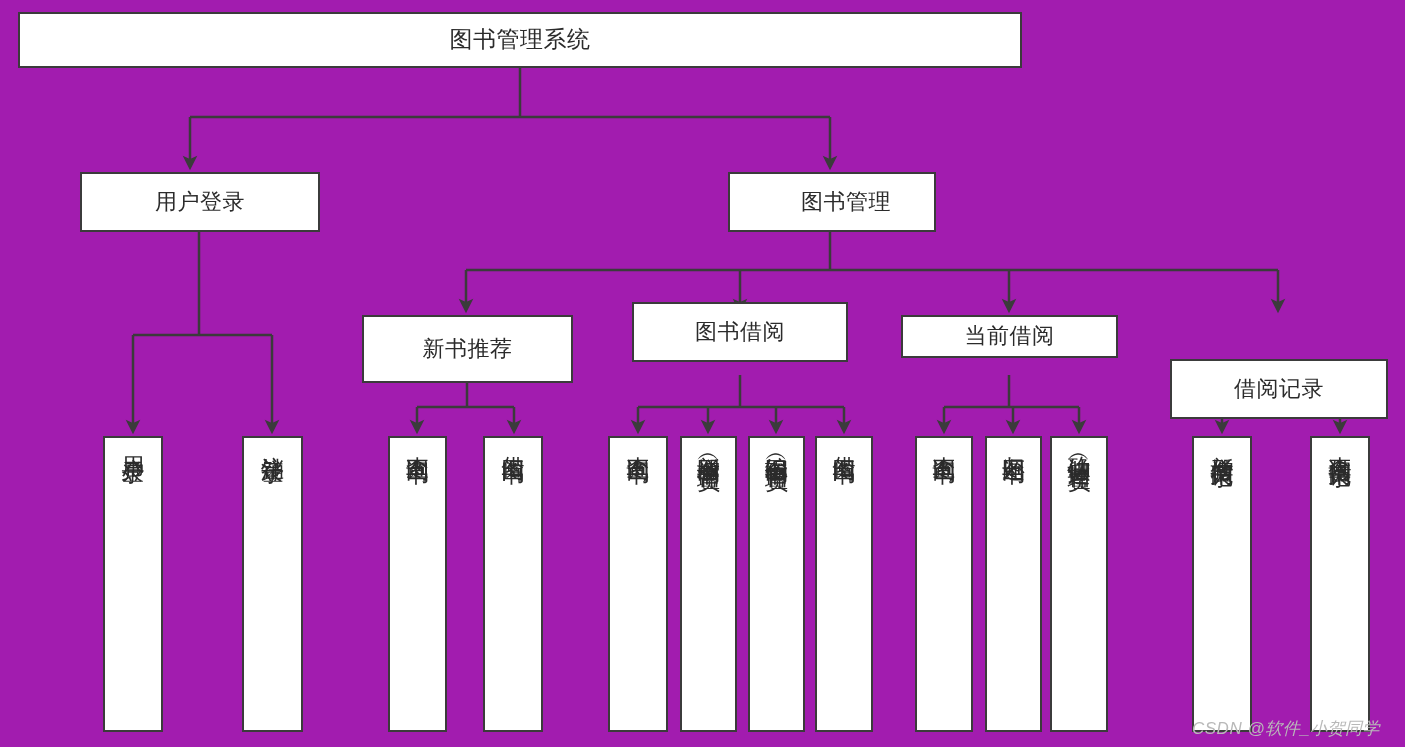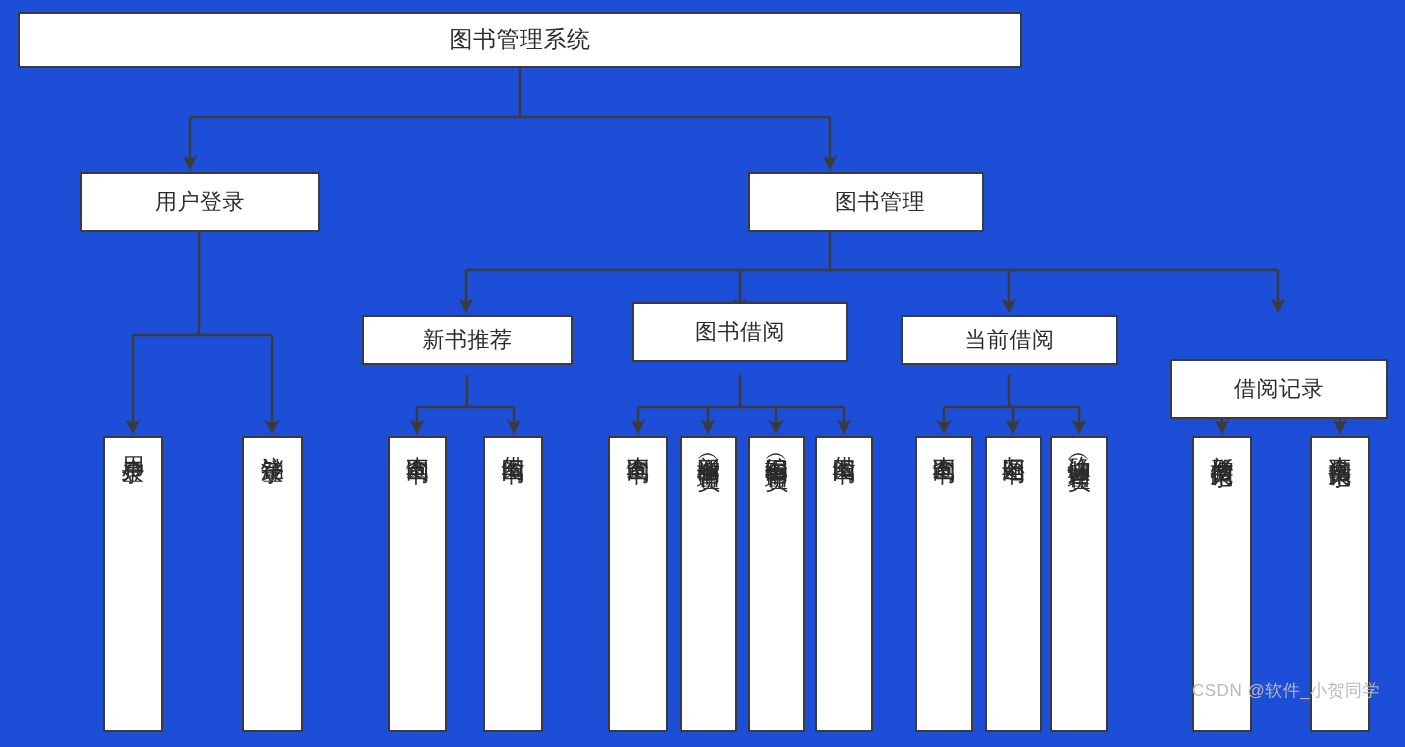--- a/index.html
+++ b/index.html
@@ -7,21 +7,21 @@
     padding: 0;
     background: #ffffff;
   }
   body {
     font-family: "Liberation Sans", "DejaVu Sans", sans-serif;
   }
   #canvas {
     position: relative;
     width: 1405px;
     height: 747px;
-    background: #1d4ed8;
+    background: #a21caf;
     overflow: hidden;
   }
   svg.links {
     position: absolute;
     left: 0;
     top: 0;
     width: 1405px;
     height: 747px;
     pointer-events: none;
   }
@@ -126,31 +126,31 @@
     </g>
   </svg>
 
   <div class="node horizontal root" style="left:18px; top:12px; width:1004px; height:56px;">
     <span class="label">图书管理系统</span>
   </div>
 
   <div class="node horizontal" style="left:80px; top:172px; width:240px; height:60px;">
     <span class="label">用户登录</span>
   </div>
-  <div class="node horizontal" style="left:748px; top:172px; width:236px; height:60px;padding-left:28px;">
+  <div class="node horizontal" style="left:728px; top:172px; width:208px; height:60px;padding-left:28px;">
     <span class="label">图书管理</span>
   </div>
 
-  <div class="node horizontal" style="left:362px; top:315px; width:211px; height:50px;">
+  <div class="node horizontal" style="left:362px; top:315px; width:211px; height:68px;">
     <span class="label">新书推荐</span>
   </div>
   <div class="node horizontal" style="left:632px; top:302px; width:216px; height:60px;">
     <span class="label">图书借阅</span>
   </div>
-  <div class="node horizontal" style="left:901px; top:315px; width:217px; height:50px;">
+  <div class="node horizontal" style="left:901px; top:315px; width:217px; height:43px;">
     <span class="label">当前借阅</span>
   </div>
   <div class="node horizontal" style="left:1170px; top:315px; width:218px; height:60px;margin-top:44px;">
     <span class="label">借阅记录</span>
   </div>
 
   <div class="node vertical" style="left:103px; top:436px; width:60px; height:296px;">
     <span class="label">用户登录</span>
   </div>
   <div class="node vertical" style="left:242px; top:436px; width:61px; height:296px;">
@@ -187,15 +187,15 @@
     <span class="label">确认归还（管理员）</span>
   </div>
 
   <div class="node vertical" style="left:1192px; top:436px; width:60px; height:296px;">
     <span class="label">新增借阅记录</span>
   </div>
   <div class="node vertical" style="left:1310px; top:436px; width:60px; height:296px;">
     <span class="label">查询借阅记录</span>
   </div>
 
-  <div class="watermark" style="left:1192px; top:679px;">CSDN @软件_小贺同学</div>
+  <div class="watermark" style="left:1192px; top:717px;font-style:italic;">CSDN @软件_小贺同学</div>
 
 </div>
 
 </body></html>

